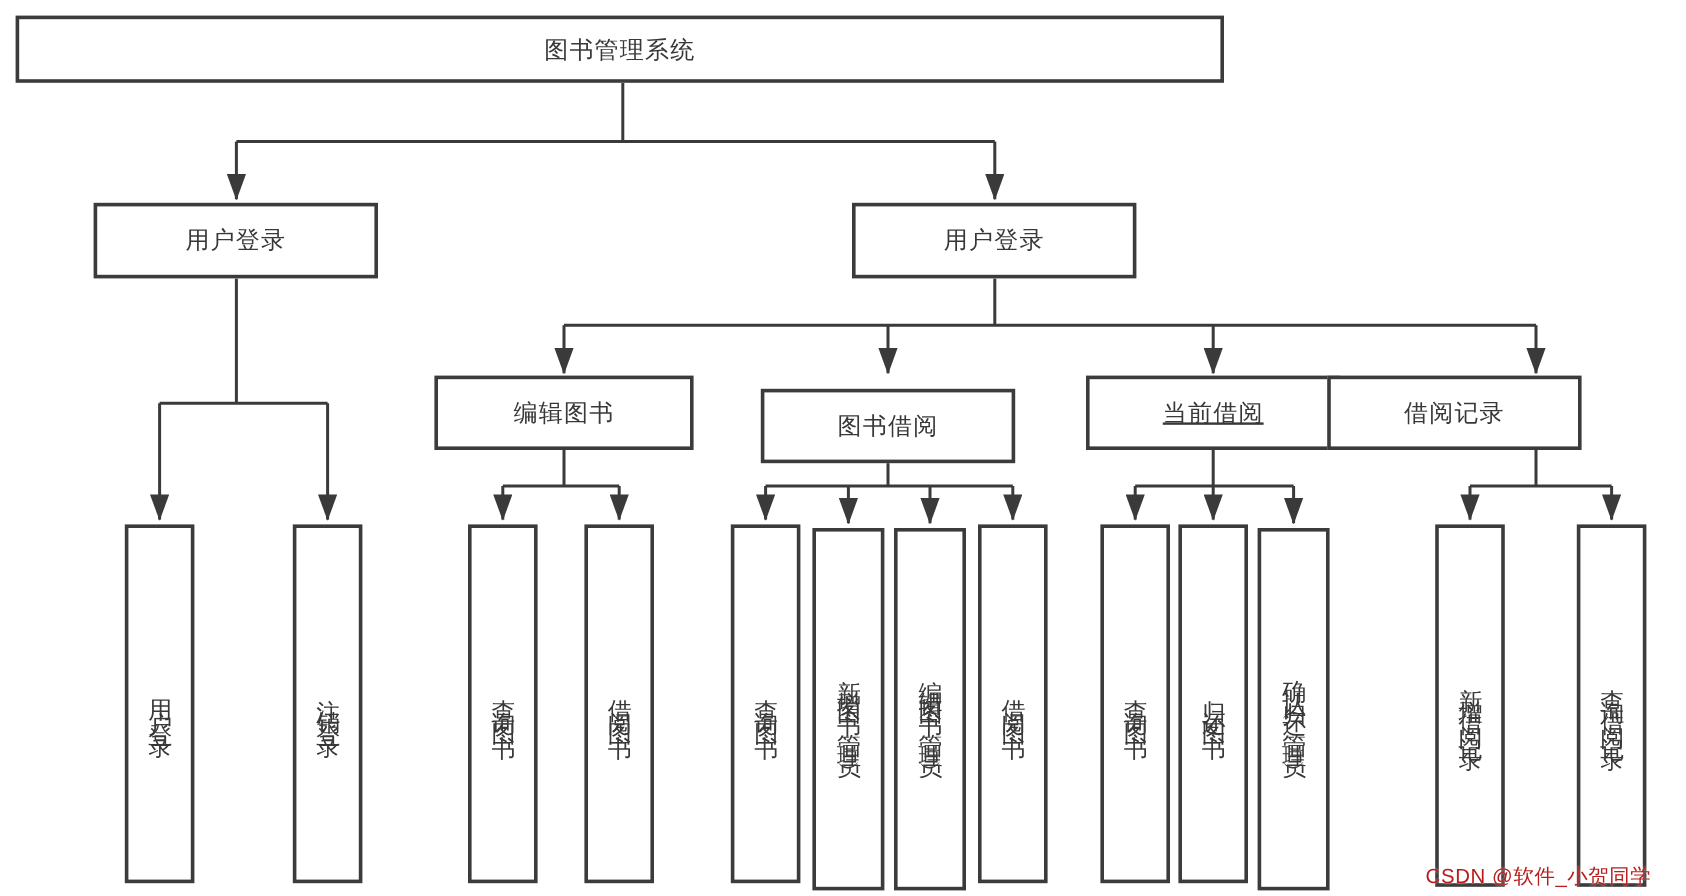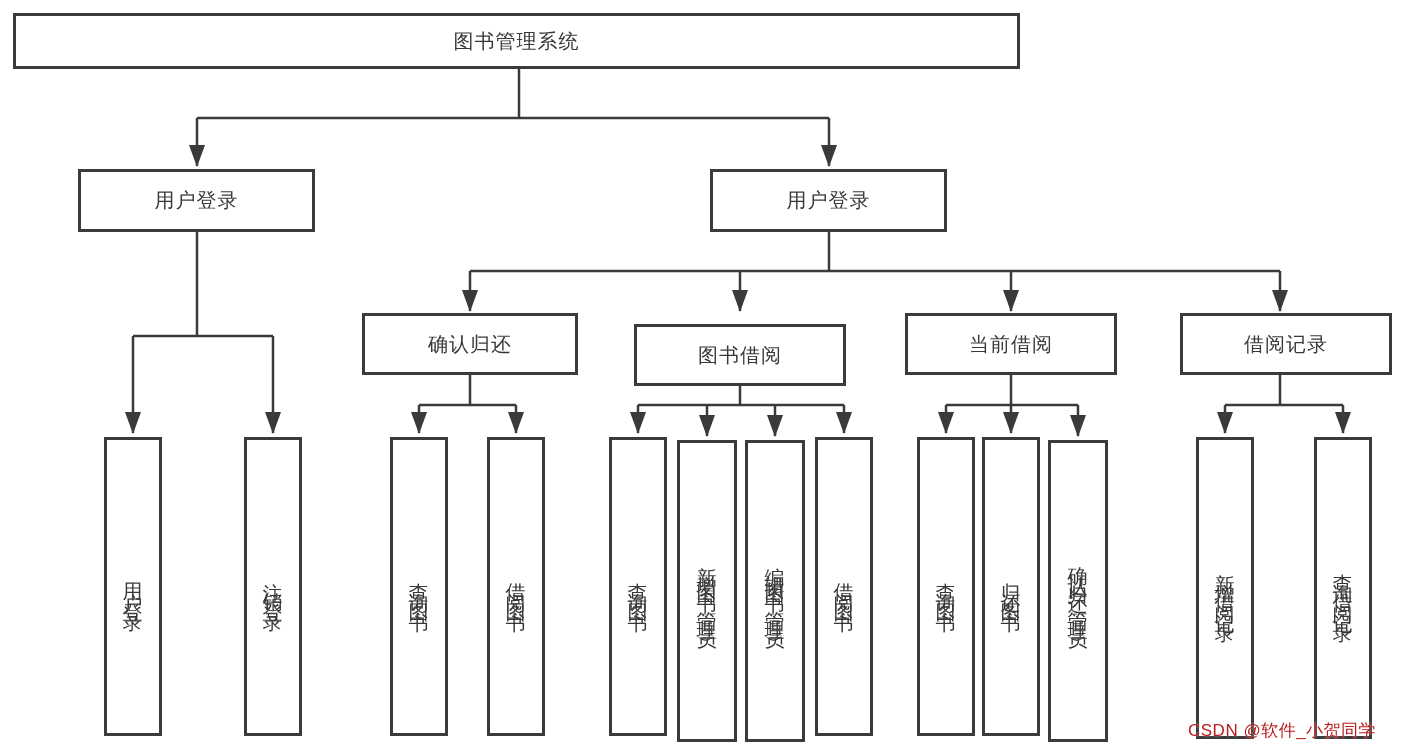--- a/index.html
+++ b/index.html
@@ -132,29 +132,29 @@
   </div>
 
   <div class="node hnode" style="left:78px; top:169px; width:237px; height:63px;">
     <span>用户登录</span>
   </div>
   <div class="node hnode" style="left:710px; top:169px; width:237px; height:63px;">
     <span>用户登录</span>
   </div>
 
   <div class="node hnode" style="left:362px; top:313px; width:216px; height:62px;">
-    <span>确认归还</span>
+    <span>编辑图书</span>
   </div>
   <div class="node hnode" style="left:634px; top:324px; width:212px; height:62px;">
     <span>图书借阅</span>
   </div>
-  <div class="node hnode" style="left:905px; top:313px; width:212px; height:62px;">
+  <div class="node hnode" style="left:905px; top:313px; width:212px; height:62px;text-decoration:underline;">
     <span>当前借阅</span>
   </div>
-  <div class="node hnode" style="left:1180px; top:313px; width:212px; height:62px;">
+  <div class="node hnode" style="left:1106px; top:313px; width:212px; height:62px;">
     <span>借阅记录</span>
   </div>
 
   <div class="node vnode" style="left:104px; top:437px; width:58px; height:299px;">
     <span class="vtext">用户登录</span>
   </div>
   <div class="node vnode" style="left:244px; top:437px; width:58px; height:299px;">
     <span class="vtext">注销登录</span>
   </div>
 

